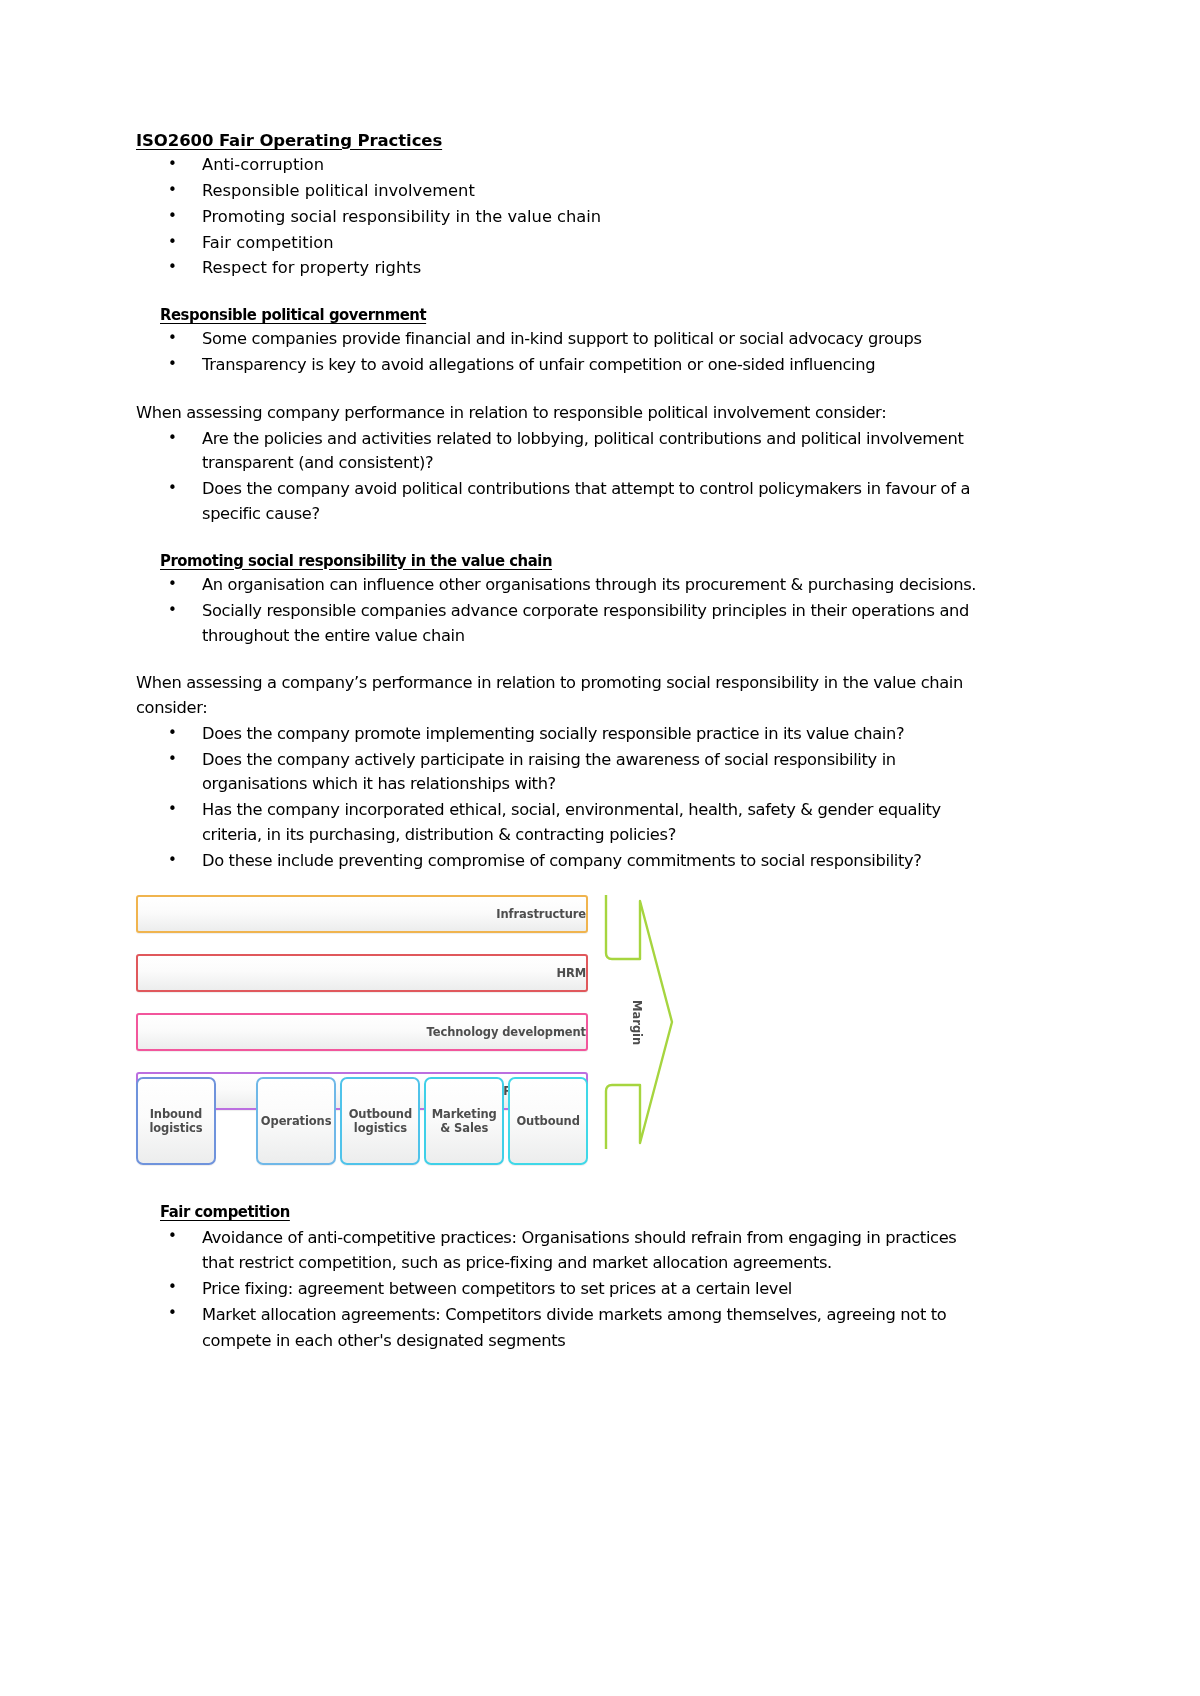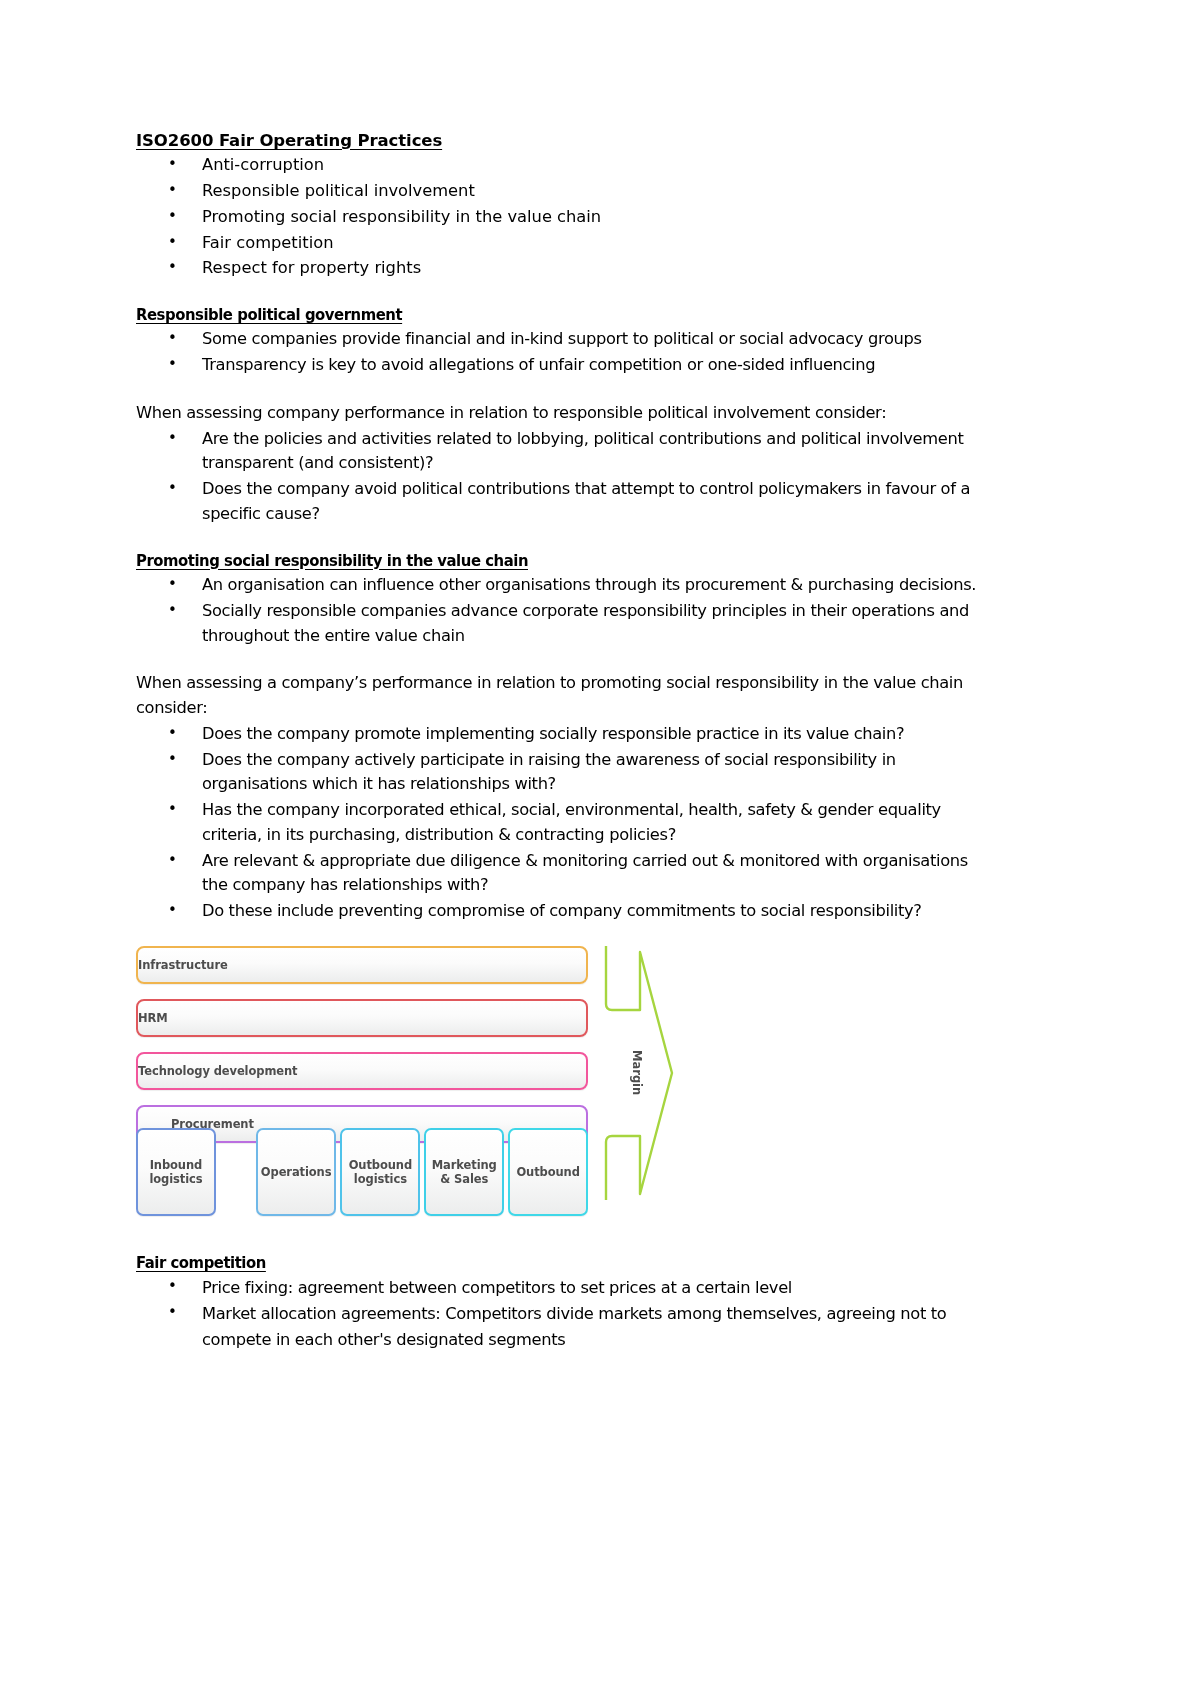--- a/index.html
+++ b/index.html
@@ -33,20 +33,21 @@
     line-height: 1.35;
     text-decoration: underline;
     text-underline-offset: 3px;
     letter-spacing: -0.1px;
     margin: 0;
     color: #000;
   }
   .heading.tight {
     font-stretch: condensed;
     letter-spacing: -0.45px;
+    margin-left: 24px;
   }
 
   
   .para {
     font-size: 16.3px;
     line-height: 1.52;
     margin: 0;
     letter-spacing: -0.35px;
     color: #000;
   }
@@ -93,27 +94,27 @@
   }
   .vc-stack {
     position: absolute;
     left: 0;
     top: 0;
     width: 452px;
   }
   .vc-row {
     box-sizing: border-box;
     height: 38px;
-    margin-bottom: 15px;
-    border-radius: 8px;
+    margin-bottom: 21px;
+    border-radius: 3px;
     border-width: 2px;
     border-style: solid;
     display: flex;
     align-items: center;
-    justify-content: flex-start;
+    justify-content: flex-end;
     background: linear-gradient(to bottom, #ffffff 0%, #fbfbfb 45%, #eceded 100%);
     box-shadow: 0 1px 1px rgba(0,0,0,0.07);
   }
   .vc-row span {
     font-family: "DejaVu Sans", sans-serif;
     font-size: 11.5px;
     font-weight: bold;
     color: #4d4d4d;
     letter-spacing: -0.1px;
   }
@@ -216,21 +217,20 @@
       <li>Socially responsible companies advance corporate responsibility principles in their operations and throughout the entire value chain</li>
     </ul>
 
     <div class="spacer-md"></div>
 
     <p class="para">When assessing a company’s performance in relation to promoting social responsibility in the value chain consider:</p>
     <ul class="bullets">
       <li>Does the company promote implementing socially responsible practice in its value chain?</li>
       <li>Does the company actively participate in raising the awareness of social responsibility in organisations which it has relationships with?</li>
       <li>Has the company incorporated ethical, social, environmental, health, safety &amp; gender equality criteria, in its purchasing, distribution &amp; contracting policies?</li>
-      <li>Are relevant &amp; appropriate due diligence &amp; monitoring carried out &amp; monitored with organisations the company has relationships with?</li>
       <li>Do these include preventing compromise of company commitments to social responsibility?</li>
     </ul>
 
     <div class="diagram">
 
       <div class="vc-stack">
         <div class="vc-row" style="border-color:#f0b44e;">
           <span>Infrastructure</span>
         </div>
         <div class="vc-row" style="border-color:#e0585c;">
@@ -270,18 +270,19 @@
           <span>Margin</span>
         </div>
       </div>
 
     </div>
 
     <div class="spacer-lg"></div>
 
     <h2 class="heading tight">Fair competition</h2>
     <ul class="bullets loose">
+      <li>Avoidance of anti-competitive practices: Organisations should refrain from engaging in practices that restrict competition, such as price-fixing and market allocation agreements.</li>
       <li>Price fixing: agreement between competitors to set prices at a certain level</li>
       <li>Market allocation agreements: Competitors divide markets among themselves, agreeing not to compete in each other's designated segments</li>
     </ul>
 
   </div>
 </div>
 
 </body></html>

